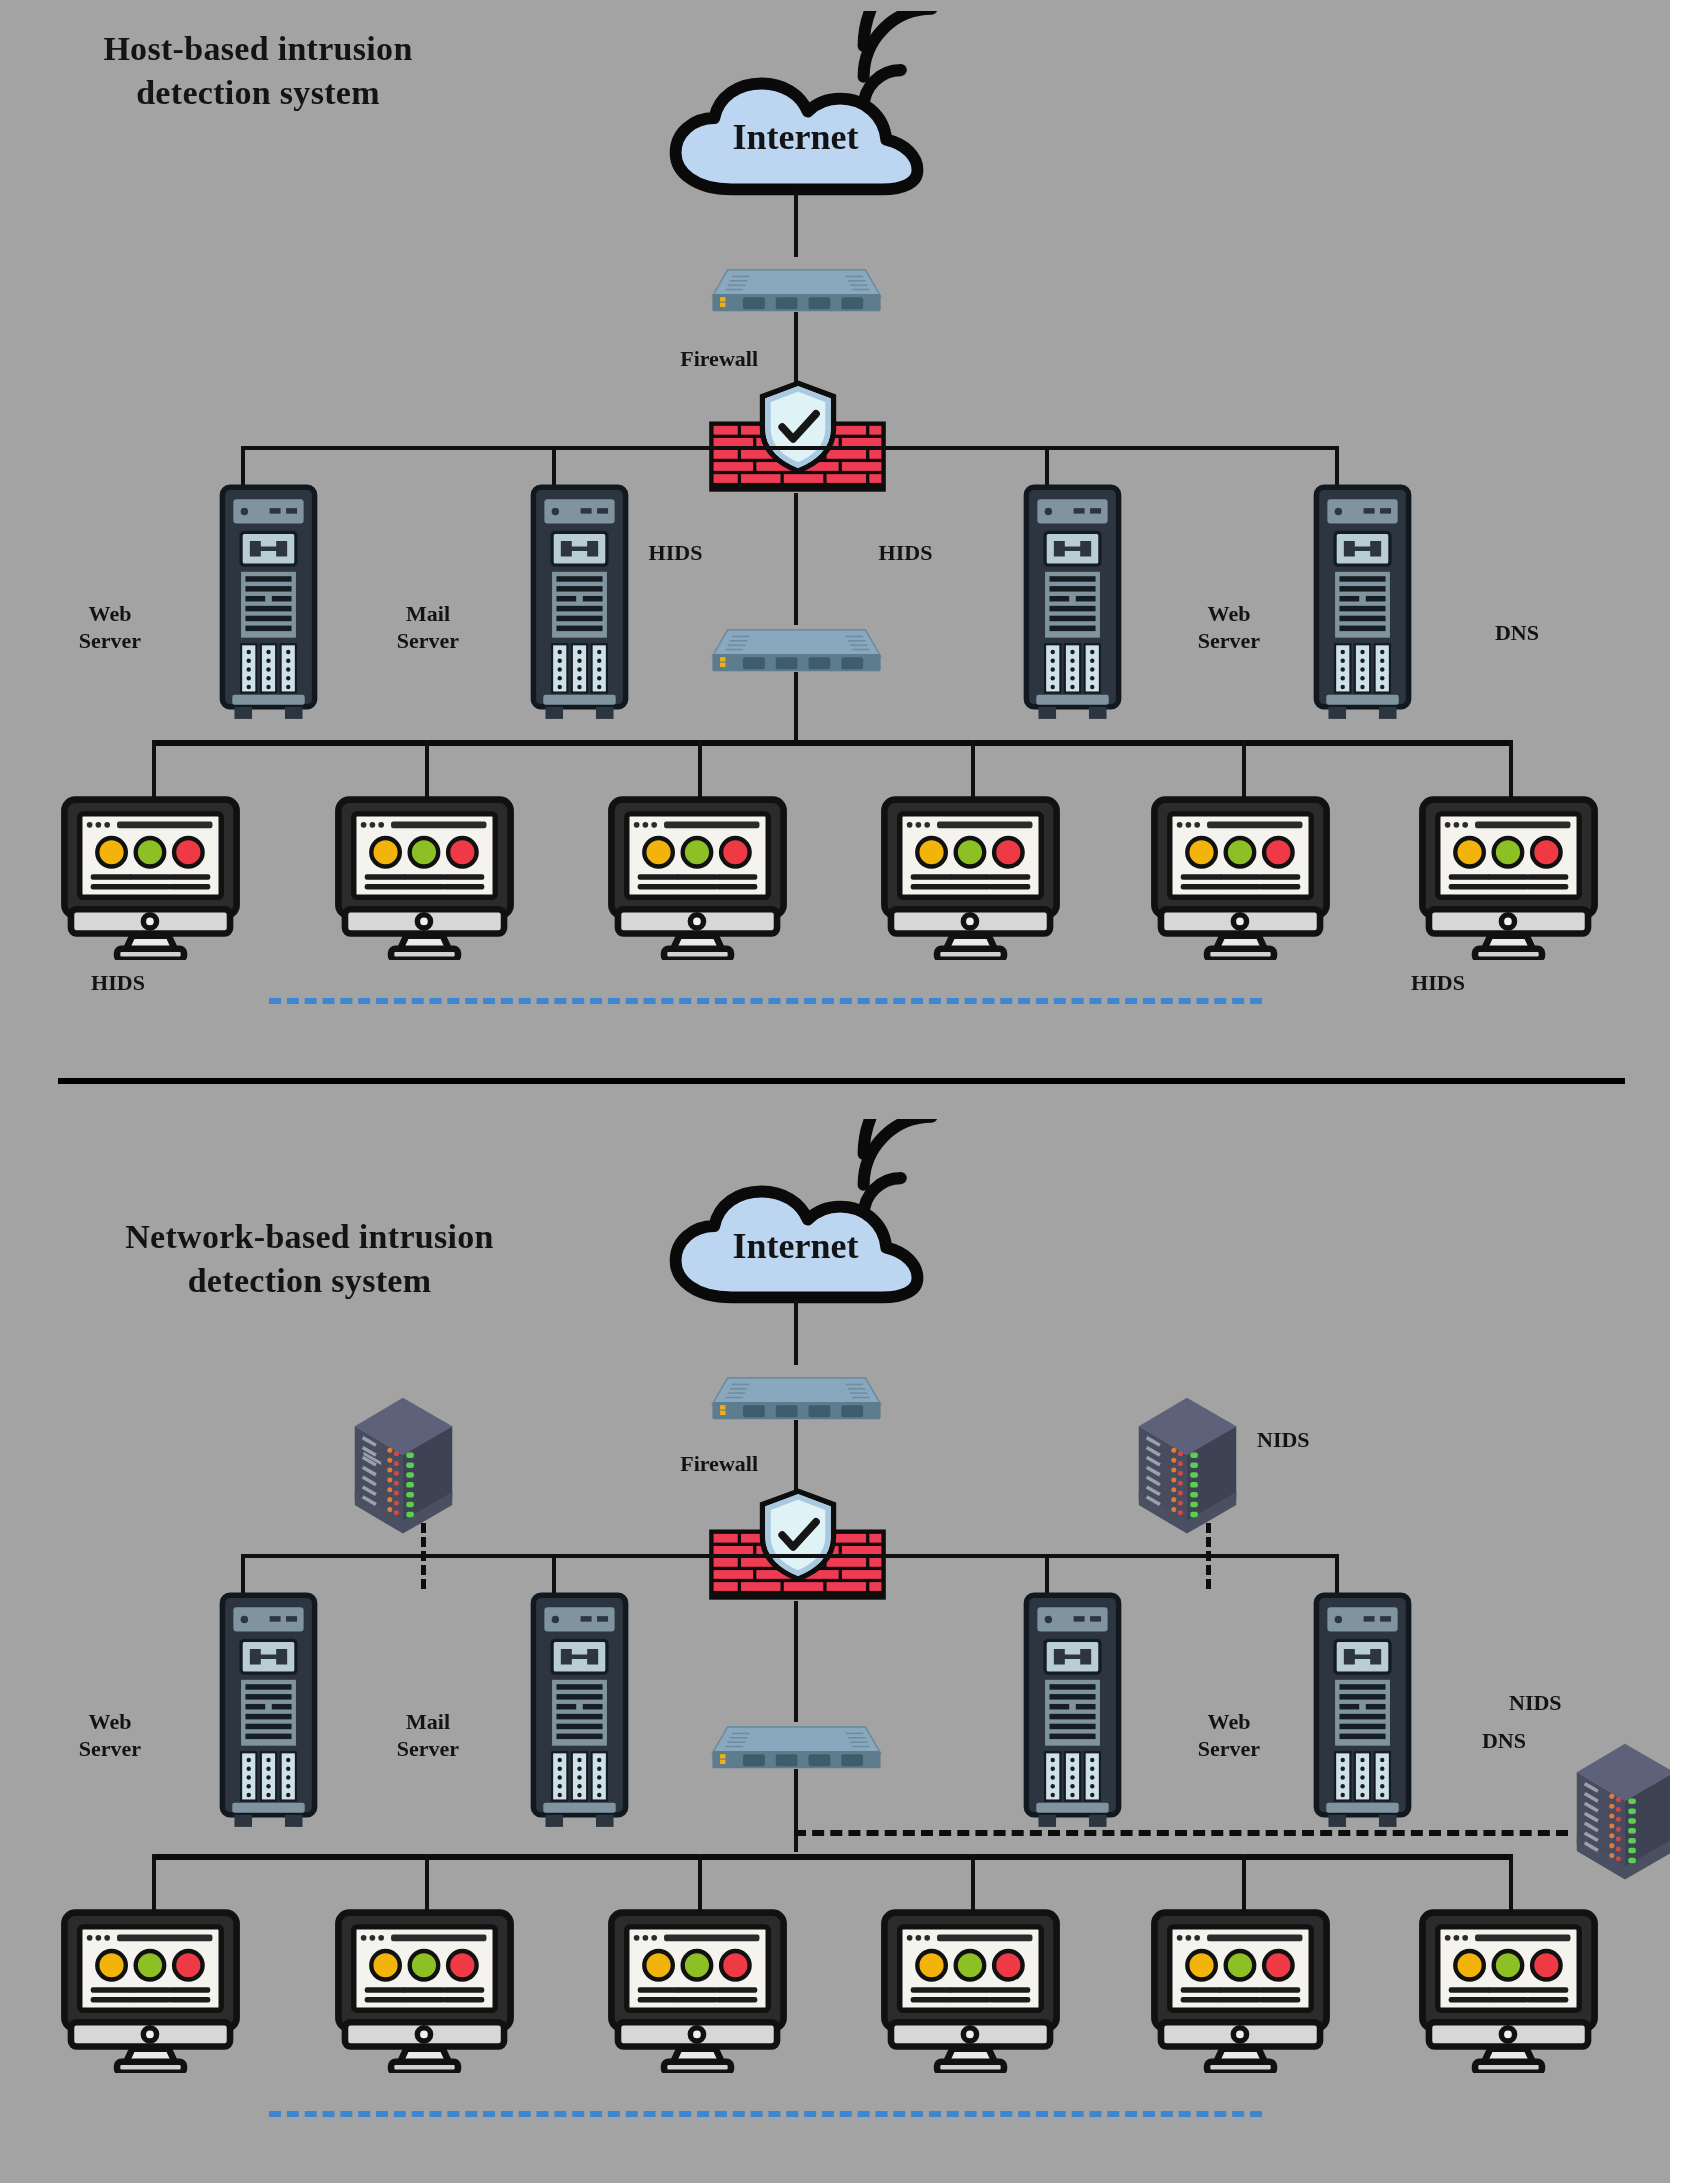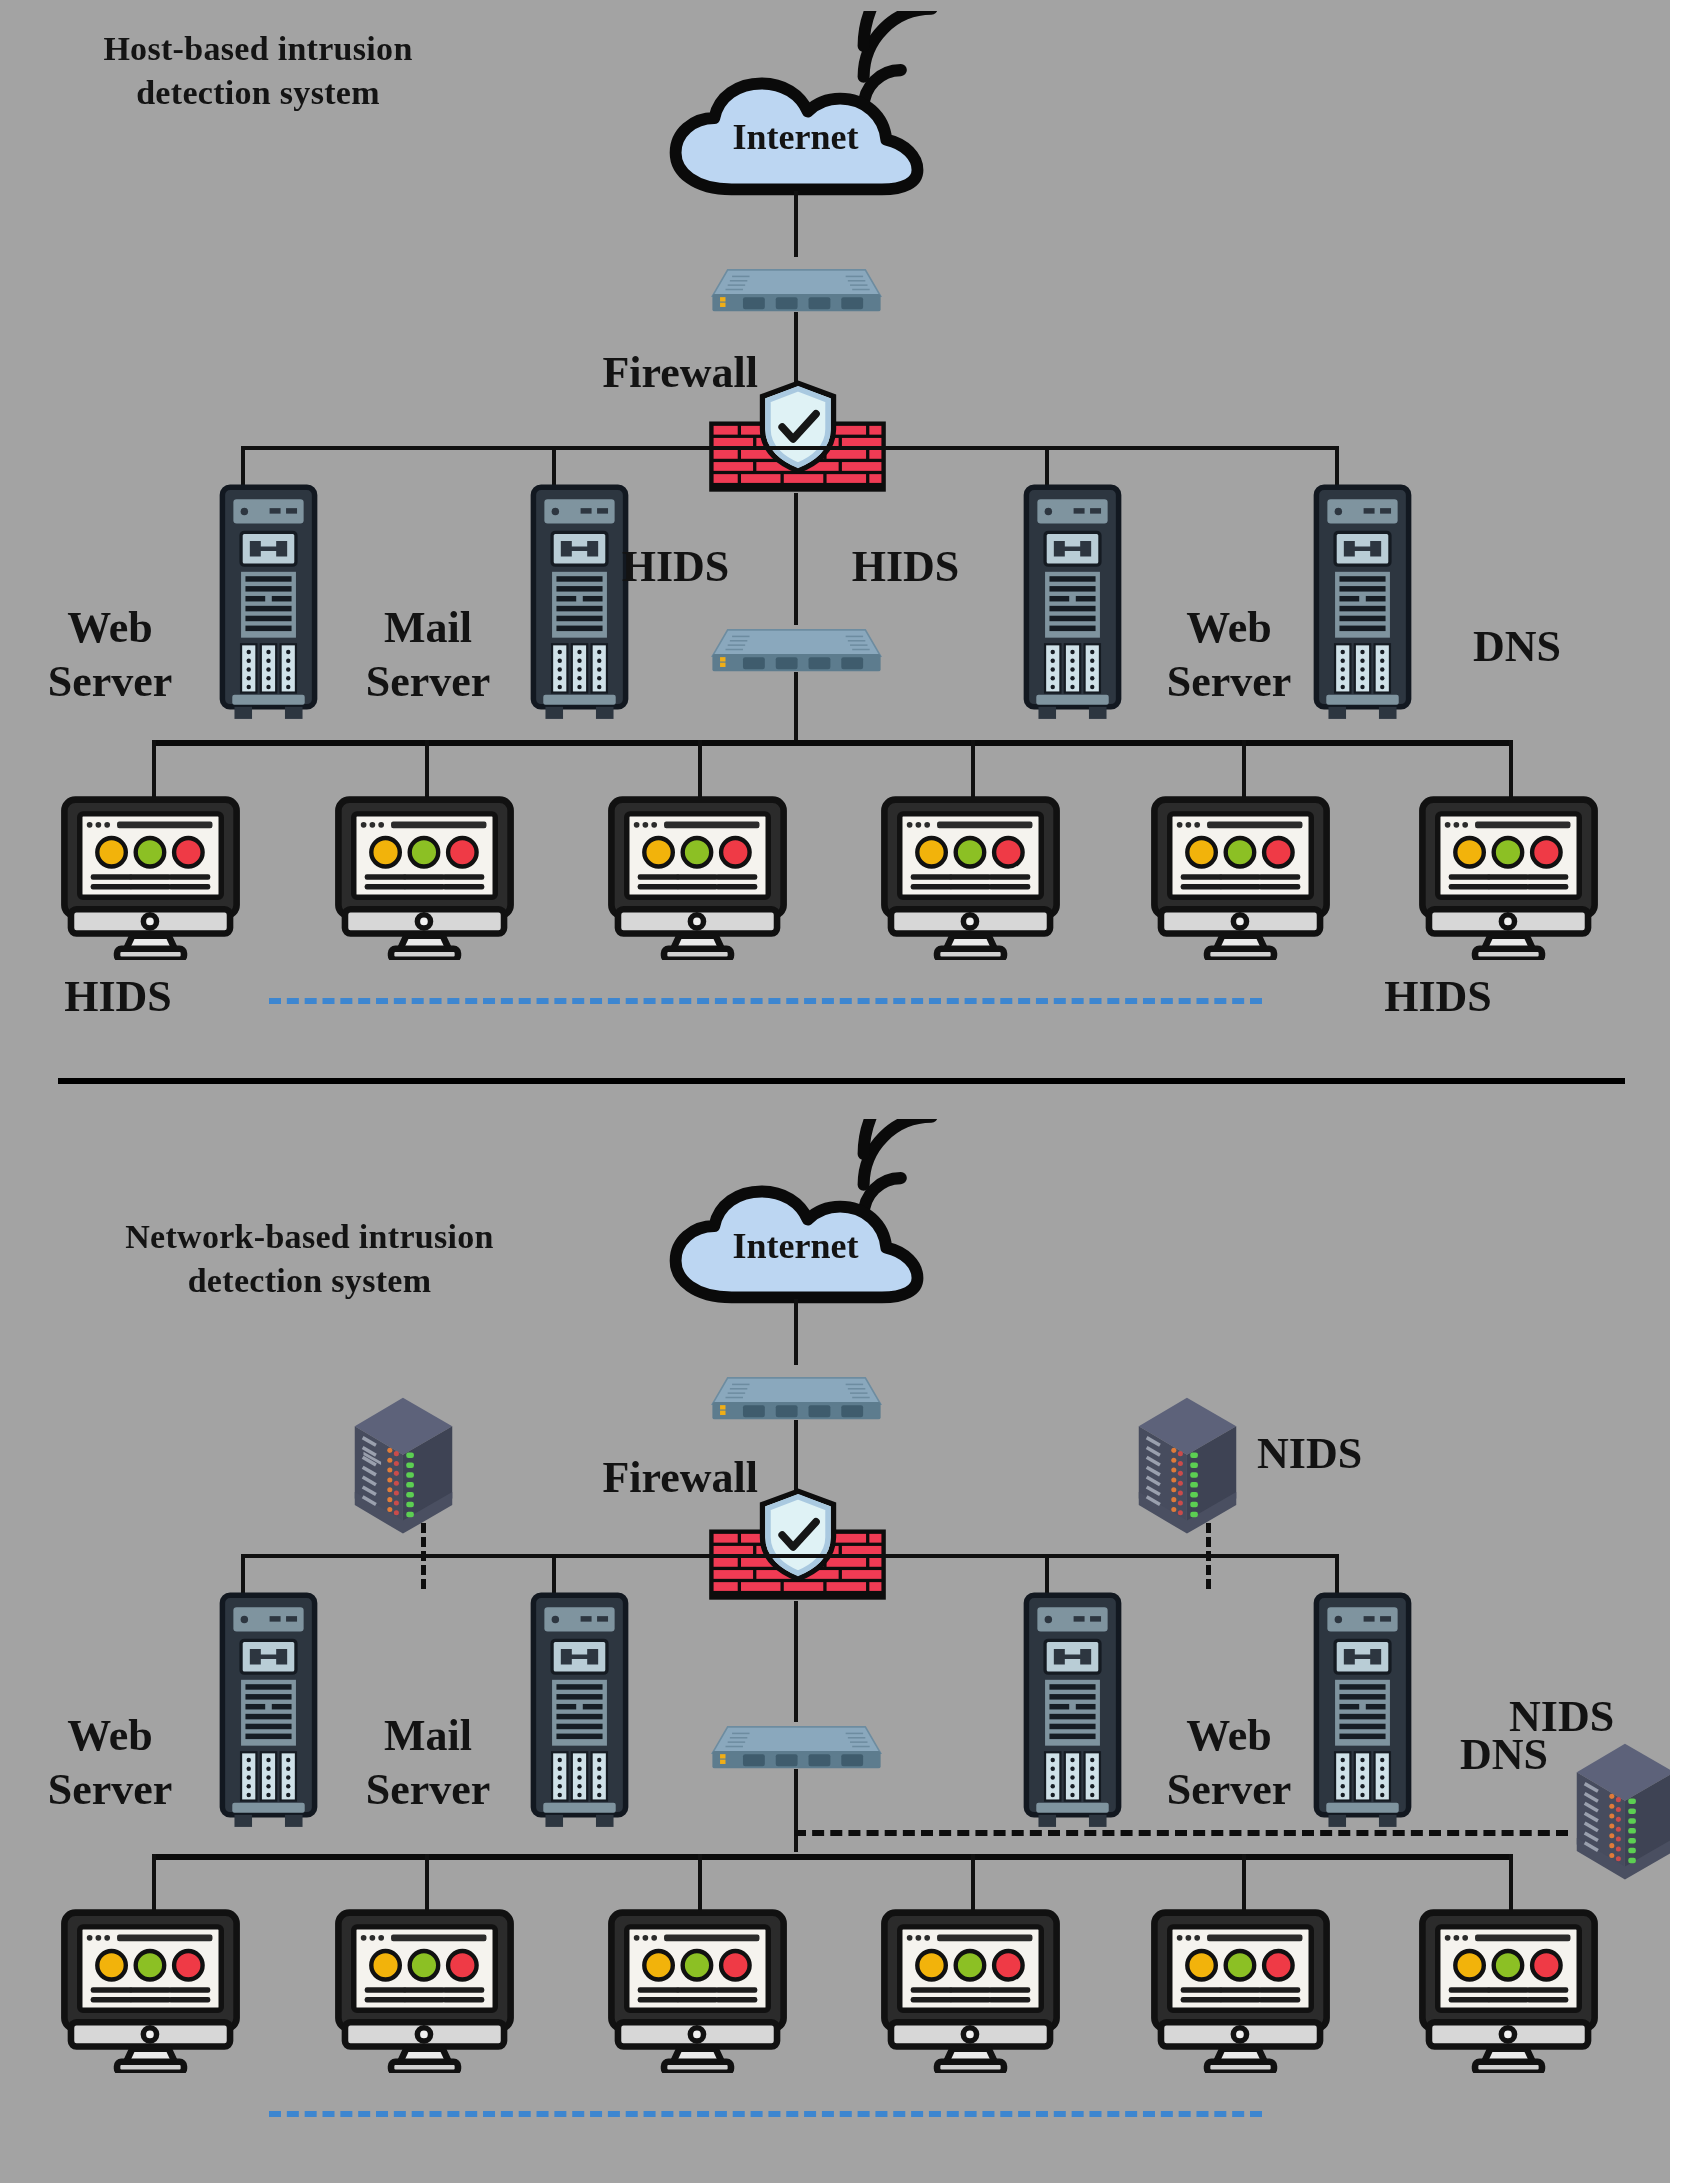--- a/index.html
+++ b/index.html
@@ -26,21 +26,21 @@
     font-size: 34px;
     line-height: 1.28;
     color: #141414;
     text-align: center;
     letter-spacing: 0.3px;
     white-space: pre-line;
   }
   .lbl {
     position: absolute;
     font-weight: bold;
-    font-size: 44px;
+    font-size: 22px;
     line-height: 1.22;
     color: #131313;
     text-align: center;
     white-space: pre-line;
   }
 
   
   .wire-v {
     position: absolute;
     width: 3.8px;

